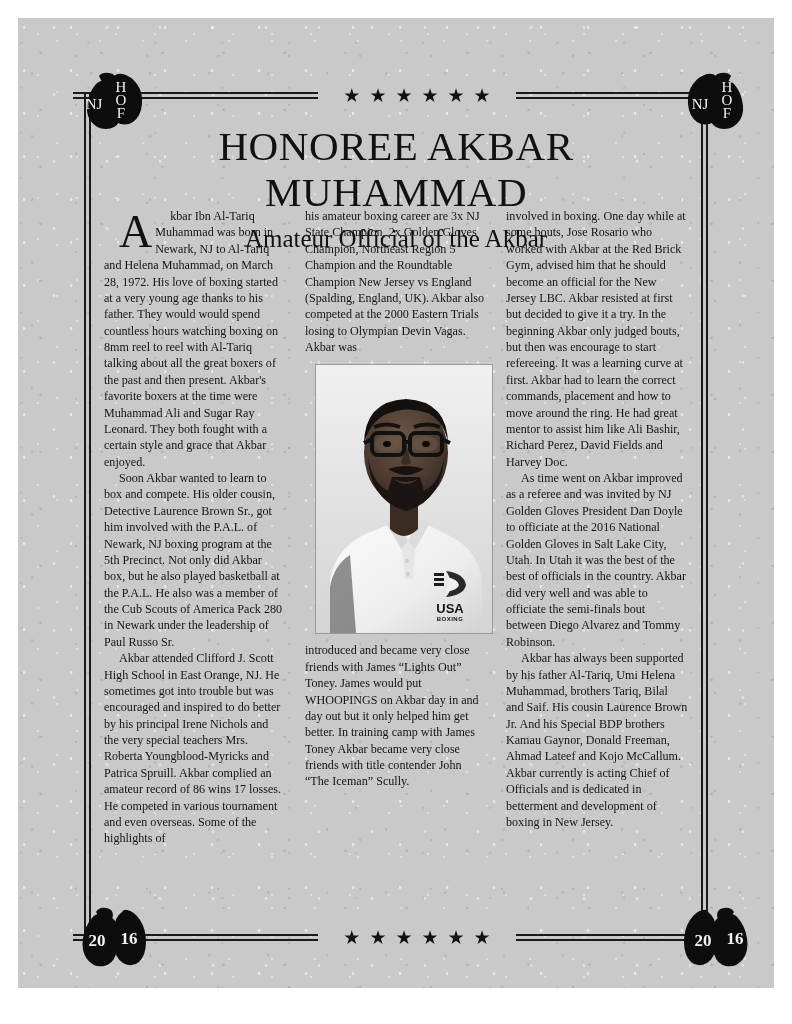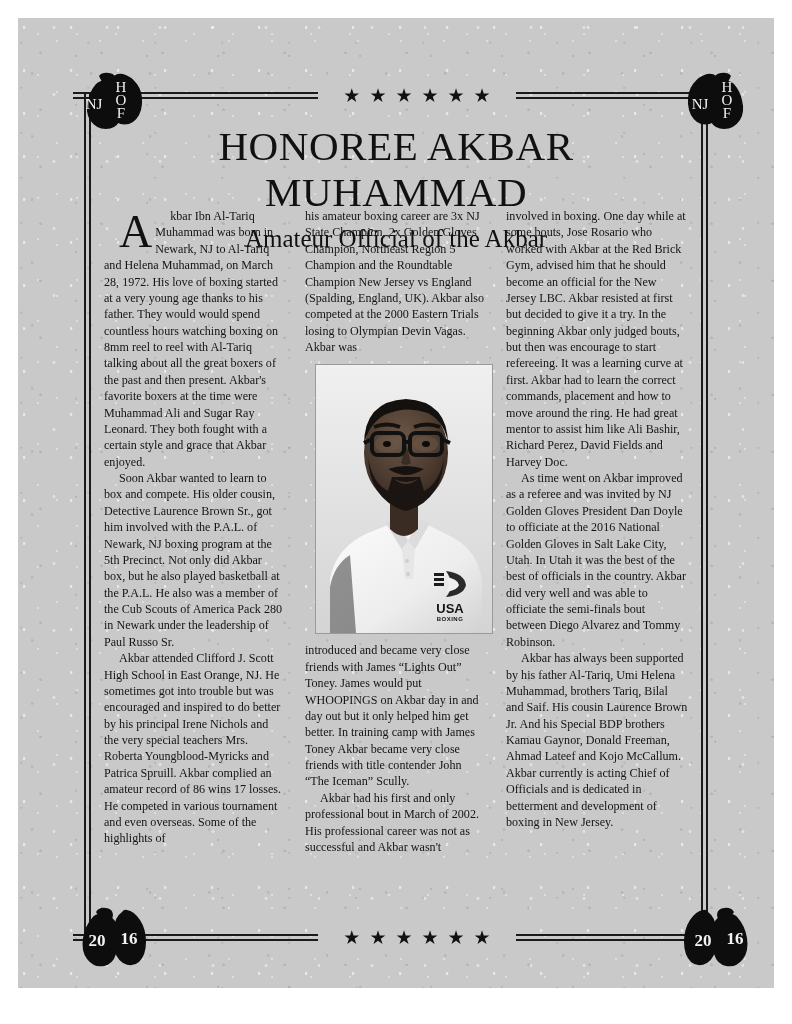--- a/index.html
+++ b/index.html
@@ -317,21 +317,20 @@
             <path d="M118 208 h10 v3 h-10 z M118 213 h10 v3 h-10 z M118 218 h10 v3 h-10 z" fill="#1c1c1c"></path>
             <path d="M130 206 q18 2 20 14 q-2 10 -20 12 q10 -12 0 -26 z" fill="#2a2a2a"></path>
             <path d="M130 212 q12 2 13 8 q-1 5 -13 7 q6 -8 0 -15 z" fill="#f0f0f0"></path>
             <text x="134" y="248" font-family="'Liberation Sans',sans-serif" font-size="13" font-weight="bold" fill="#141414" text-anchor="middle">USA</text>
             <text x="134" y="256" font-family="'Liberation Sans',sans-serif" font-size="6" font-weight="bold" fill="#141414" text-anchor="middle" letter-spacing="0.5">BOXING</text>
           </g>
         </svg>
       </div>
 
       <p class="no-indent">introduced and became very close friends with James “Lights Out” Toney. James would put WHOOPINGS on Akbar day in and day out but it only helped him get better. In training camp with James Toney Akbar became very close friends with title contender John “The Iceman” Scully.</p>
-      <p>Akbar had his first and only professional bout in March of 2002. His professional career was not as successful and Akbar wasn't</p>
     </div>
 
     <div class="column">
       <p class="no-indent">involved in boxing. One day while at some bouts, Jose Rosario who worked with Akbar at the Red Brick Gym, advised him that he should become an official for the New Jersey LBC. Akbar resisted at first but decided to give it a try. In the beginning Akbar only judged bouts, but then was encourage to start refereeing. It was a learning curve at first. Akbar had to learn the correct commands, placement and how to move around the ring. He had great mentor to assist him like Ali Bashir, Richard Perez, David Fields and Harvey Doc.</p>
       <p>As time went on Akbar improved as a referee and was invited by NJ Golden Gloves President Dan Doyle to officiate at the 2016 National Golden Gloves in Salt Lake City, Utah. In Utah it was the best of the best of officials in the country. Akbar did very well and was able to officiate the semi-finals bout between Diego Alvarez and Tommy Robinson.</p>
       <p>Akbar has always been supported by his father Al-Tariq, Umi Helena Muhammad, brothers Tariq, Bilal and Saif. His cousin Laurence Brown Jr. And his Special BDP brothers Kamau Gaynor, Donald Freeman, Ahmad Lateef and Kojo McCallum. Akbar currently is acting Chief of Officials and is dedicated in betterment and development of boxing in New Jersey.</p>
     </div>
 
   </div>
 </div>

